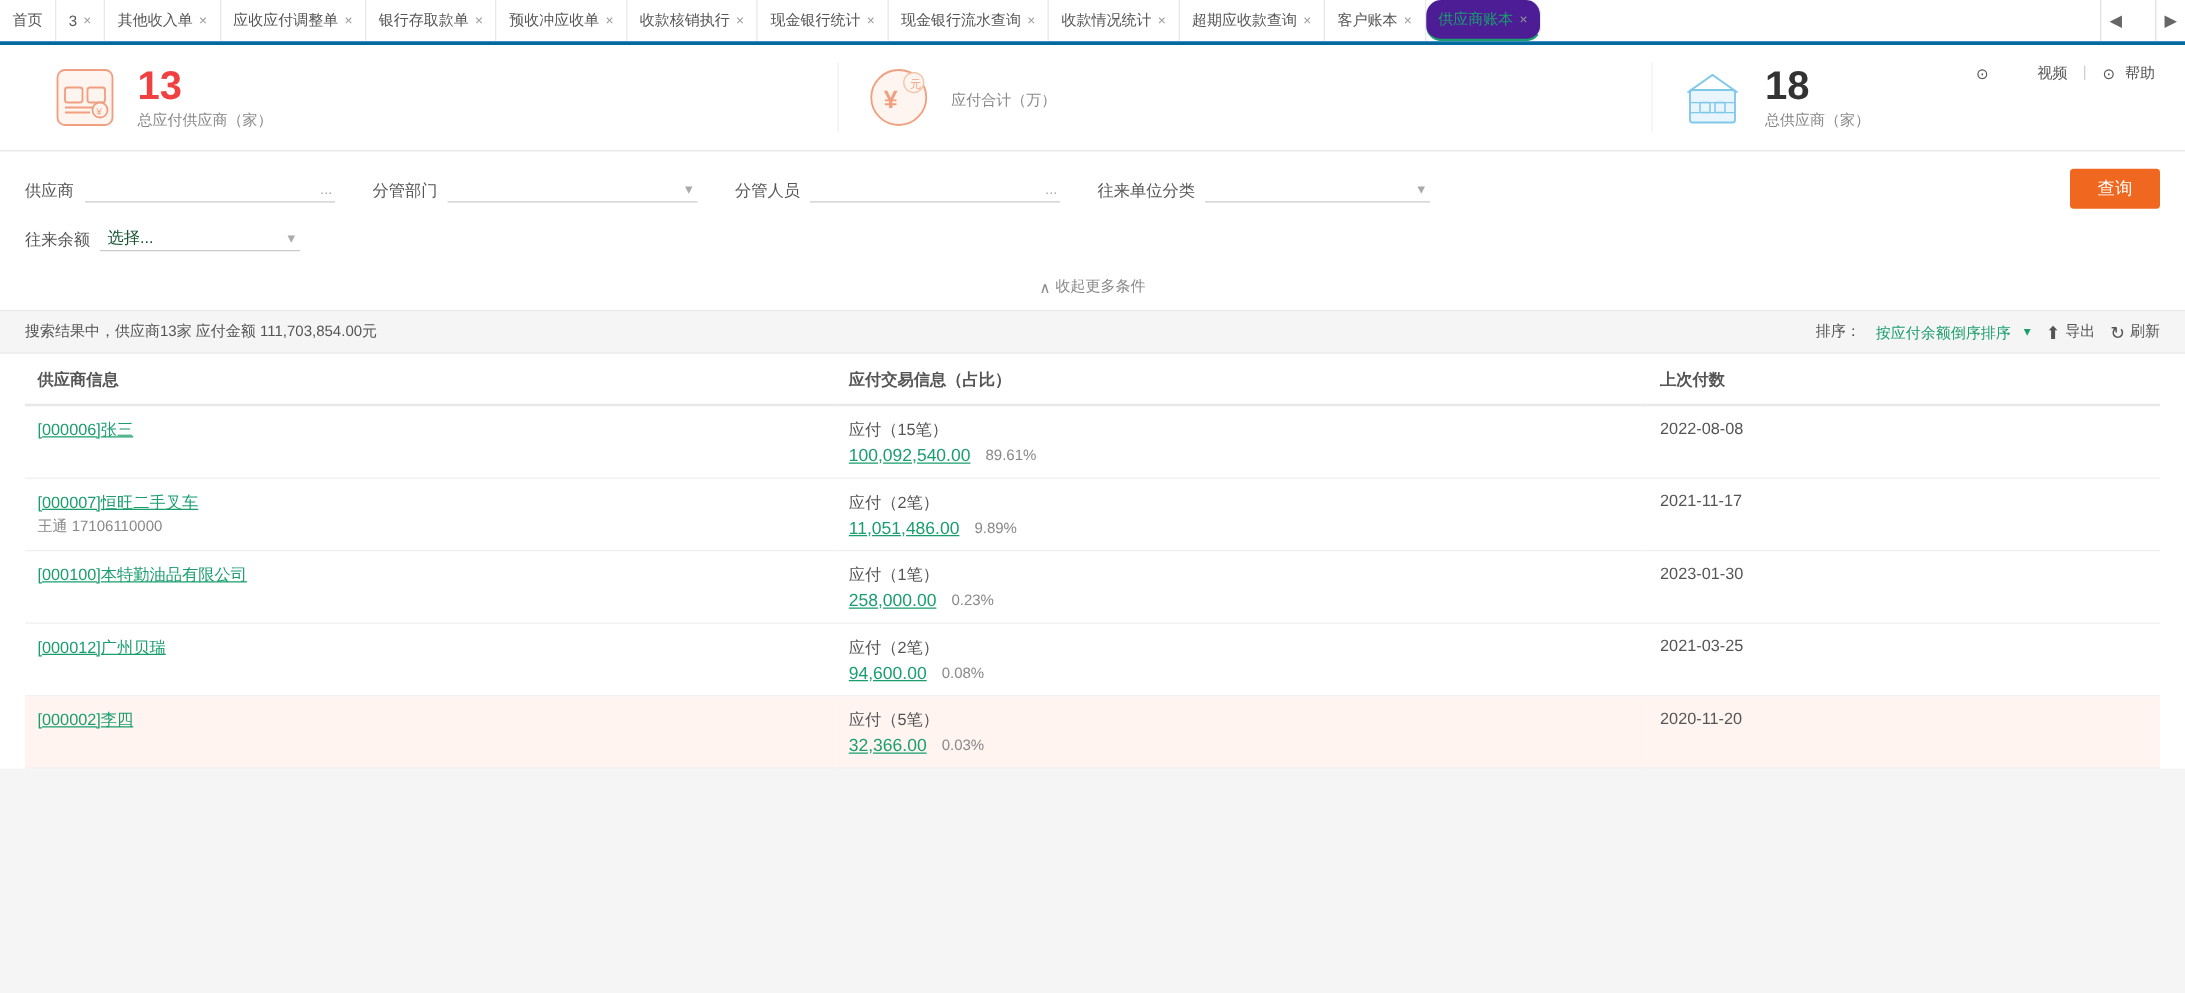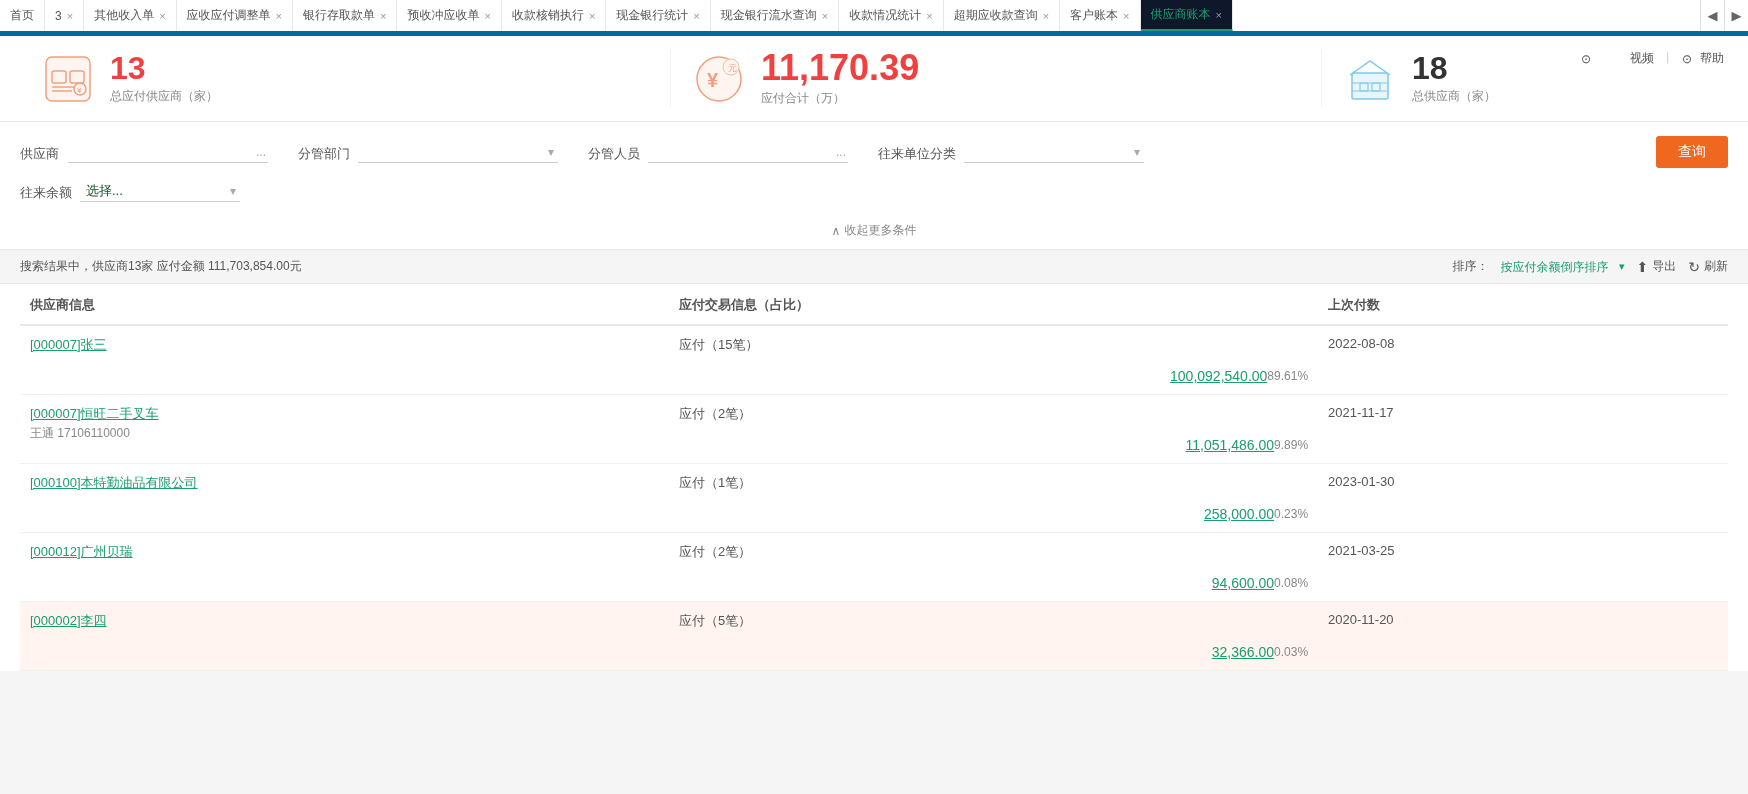--- a/index.html
+++ b/index.html
@@ -3,37 +3,38 @@
   <meta charset="utf-8">
   <style>
     * { box-sizing: border-box; margin: 0; padding: 0; }
     body { font-family: 'Microsoft YaHei', Arial, sans-serif; font-size: 13px; background: #f5f5f5; color: #333; overflow-x: hidden; }
 
     
     .top-nav {
       display: flex;
       align-items: center;
       background: #fff;
-      border-bottom: 5px solid #0369a1;
+      border-bottom: 3px solid #0369a1;
       height: 36px;
       overflow: hidden;
+      gap: 20px;
     }
     .nav-tab {
       display: flex;
       align-items: center;
       padding: 0 10px;
       height: 100%;
       font-size: 12px;
       color: #555;
       border-right: 1px solid #e8e8e8;
       white-space: nowrap;
       cursor: pointer;
       flex-shrink: 0;
     }
-    .nav-tab.active { background: #0f172a; color: #1a9e6e; border-bottom: 2px solid #1a9e6e; }
+    .nav-tab.active { background: #4c1d95; color: #1a9e6e; border-bottom: 2px solid #1a9e6e; border-radius: 12px; }
     .nav-tab .close-btn {
       margin-left: 5px;
       color: #999;
       font-size: 11px;
       cursor: pointer;
     }
     .nav-arrow {
       width: 24px;
       height: 100%;
       display: flex;
@@ -280,21 +281,21 @@
       margin-top: 2px;
     }
     .amount-green {
       color: #1a9e6e;
       text-decoration: underline;
       cursor: pointer;
       font-size: 14px;
     }
     .tx-label { color: #555; font-size: 13px; }
     .tx-count { color: #555; }
-    .tx-row { display: flex; align-items: center; margin-top: 14px; justify-content: flex-end; }
+    .tx-row { display: flex; align-items: center; gap: 12px; margin-top: 3px; }
     .percent-text { color: #888; font-size: 12px; }
     .date-text { color: #555; font-size: 13px; }
 
     
     ::-webkit-scrollbar { width: 6px; height: 6px; }
     ::-webkit-scrollbar-track { background: #f1f1f1; }
     ::-webkit-scrollbar-thumb { background: #ccc; border-radius: 3px; }
   </style>
 </head>
 <body>
@@ -343,21 +344,20 @@
   <div class="stat-block stat-block-middle">
     <div class="stat-icon">
       <svg viewBox="0 0 52 52" fill="none" xmlns="http://www.w3.org/2000/svg">
         <circle cx="26" cy="26" r="22" fill="#fff5f0" stroke="#f0a080" stroke-width="1.5"></circle>
         <text x="14" y="34" font-size="20" fill="#f0a080" font-family="Arial" font-weight="bold">¥</text>
         <circle cx="38" cy="14" r="8" fill="#fff5f0" stroke="#f0c0a0" stroke-width="1"></circle>
         <text x="35" y="18" font-size="9" fill="#f0a080" font-family="Arial">元</text>
       </svg>
     </div>
     <div class="stat-info">
-      <div class="stat-number">11,170.39</div>
       <div class="stat-label">应付合计（万）</div>
     </div>
   </div>
 
   <div class="stat-block" style="flex:0.6; border-right:none;">
     <div class="stat-icon">
       <svg viewBox="0 0 52 52" fill="none" xmlns="http://www.w3.org/2000/svg">
         <rect x="8" y="20" width="36" height="26" rx="2" fill="#e8f5fc" stroke="#80c8e8" stroke-width="1.5"></rect>
         <path d="M6 22 L26 8 L46 22" stroke="#80c8e8" stroke-width="1.5" fill="none"></path>
         <rect x="16" y="30" width="8" height="8" rx="1" fill="none" stroke="#80c8e8" stroke-width="1.2"></rect>
@@ -470,21 +470,21 @@
   <table class="data-table">
     <thead>
       <tr>
         <th style="width:38%;">供应商信息</th>
         <th style="width:38%;">应付交易信息（占比）</th>
         <th style="width:24%;">上次付数</th>
       </tr>
     </thead>
     <tbody id="table-body">
     <tr>
-          <td><span class="supplier-link">[000007]张三</span></td>
+          <td><span class="supplier-link">[000006]张三</span></td>
           <td>
             <div><span class="tx-label">应付</span><span class="tx-count">（15笔）</span></div>
             <div class="tx-row">
               <span class="amount-green">100,092,540.00</span>
               <span class="percent-text">89.61%</span>
             </div>
           </td>
           <td><span class="date-text">2022-08-08</span></td>
         </tr>
         <tr>

